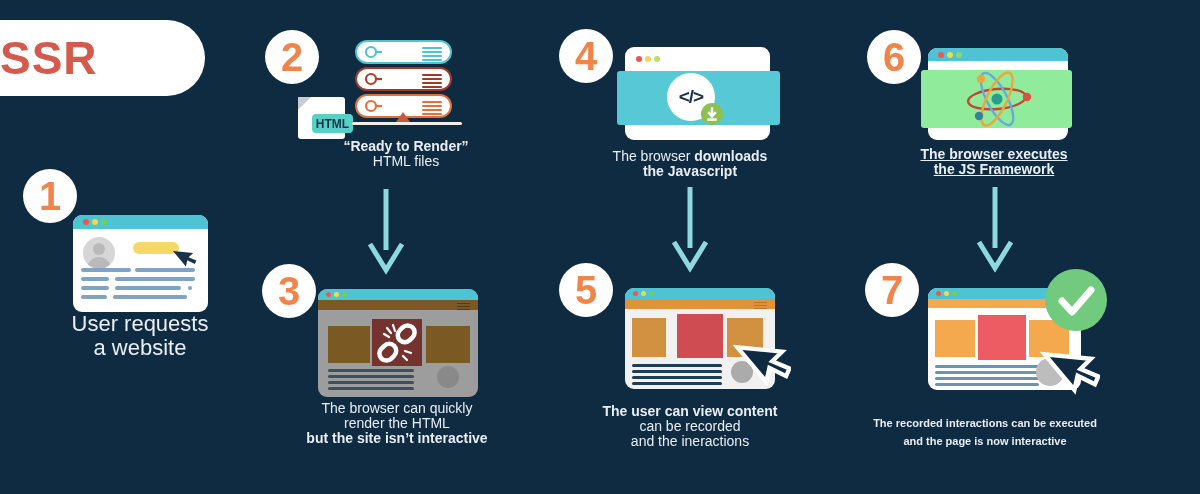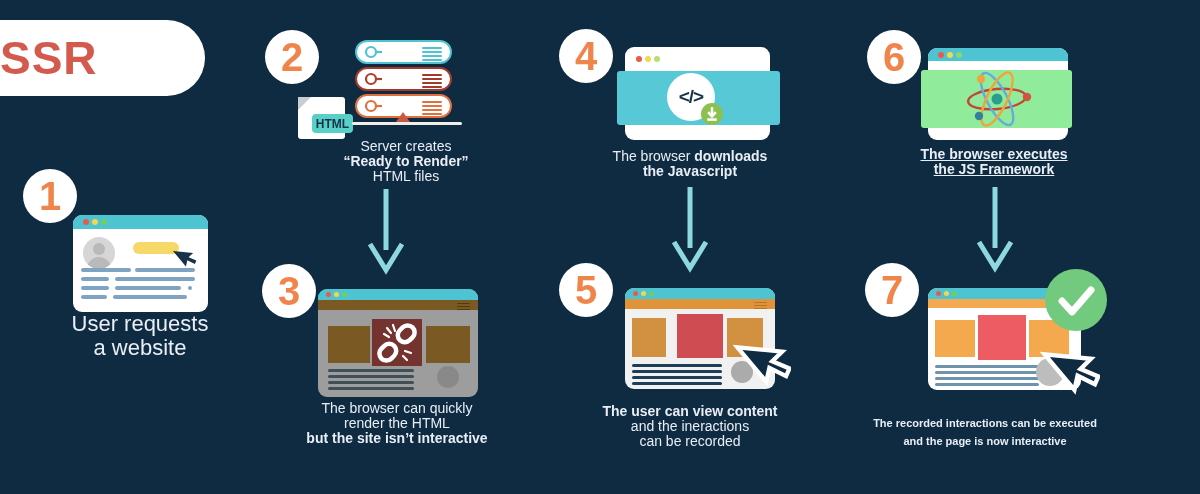--- a/index.html
+++ b/index.html
@@ -114,21 +114,20 @@
   <div class="abs" style="left:298px;top:97px;width:47px;height:42px;background:#fff;border-radius:3px;">
     <div class="fold"></div>
   </div>
   <div class="abs" style="left:312px;top:114px;width:41px;height:19px;border-radius:4px;background:#57d1c8;
               display:flex;align-items:center;justify-content:center;">
     <span style="font-size:12px;font-weight:bold;color:#16324a;">HTML</span>
   </div>
   <div class="abs" style="left:352px;top:122px;width:110px;height:3px;background:#f2efe9;border-radius:2px;"></div>
   <div class="tri" style="left:396px;top:112px;"></div>
   <div class="cap" style="left:286px;top:139px;width:240px;">
-    <div>Server creates</div>
     <div class="b">“Ready to Render”</div>
     <div>HTML files</div>
   </div>
 
   <svg class="abs" style="left:366px;top:186px;" width="40" height="92" viewBox="0 0 40 92">
     <path d="M20 3 V64" stroke="#8ed9de" stroke-width="5" fill="none"></path>
     <path d="M4 58 L20 84 L36 58" stroke="#8ed9de" stroke-width="5" fill="none"></path>
   </svg>
 
   <div class="numc" style="left:262px;top:264px;">
@@ -226,22 +225,22 @@
     <div class="seg" style="left:7px;top:94px;width:90px;height:3px;background:#1e3d57;"></div>
     <div class="dot" style="left:106px;top:73px;width:22px;height:22px;background:#ababab;"></div>
   </div>
   <svg class="abs" style="left:733px;top:343px;" width="58" height="62" viewBox="0 0 54 58">
     <g transform="rotate(-40 4 4)">
       <path d="M4 4 L4 46 L14.5 38 L21.5 54 L28.5 50.5 L20.5 35 L33.5 34 Z" fill="#0e2b42" stroke="#ffffff" stroke-width="4"></path>
     </g>
   </svg>
   <div class="cap" style="left:570px;top:404px;width:240px;">
     <div class="b">The user can view content</div>
+    <div>can be recorded</div>
     <div>and the ineractions</div>
-    <div>can be recorded</div>
   </div>
 
   <div class="numc" style="left:867px;top:30px;">
     <span>6</span>
   </div>
   <div class="win" style="left:928px;top:48px;width:140px;height:92px;">
     <div class="bar" style="top:0;height:13px;background:#4ec3d2;border-radius:9px 9px 0 0;"></div>
     <div class="dot" style="left:10px;top:3.5px;width:6px;height:6px;background:#ea5a4c;"></div>
     <div class="dot" style="left:19px;top:3.5px;width:6px;height:6px;background:#f3d74e;"></div>
     <div class="dot" style="left:28px;top:3.5px;width:6px;height:6px;background:#8fd66f;"></div>

